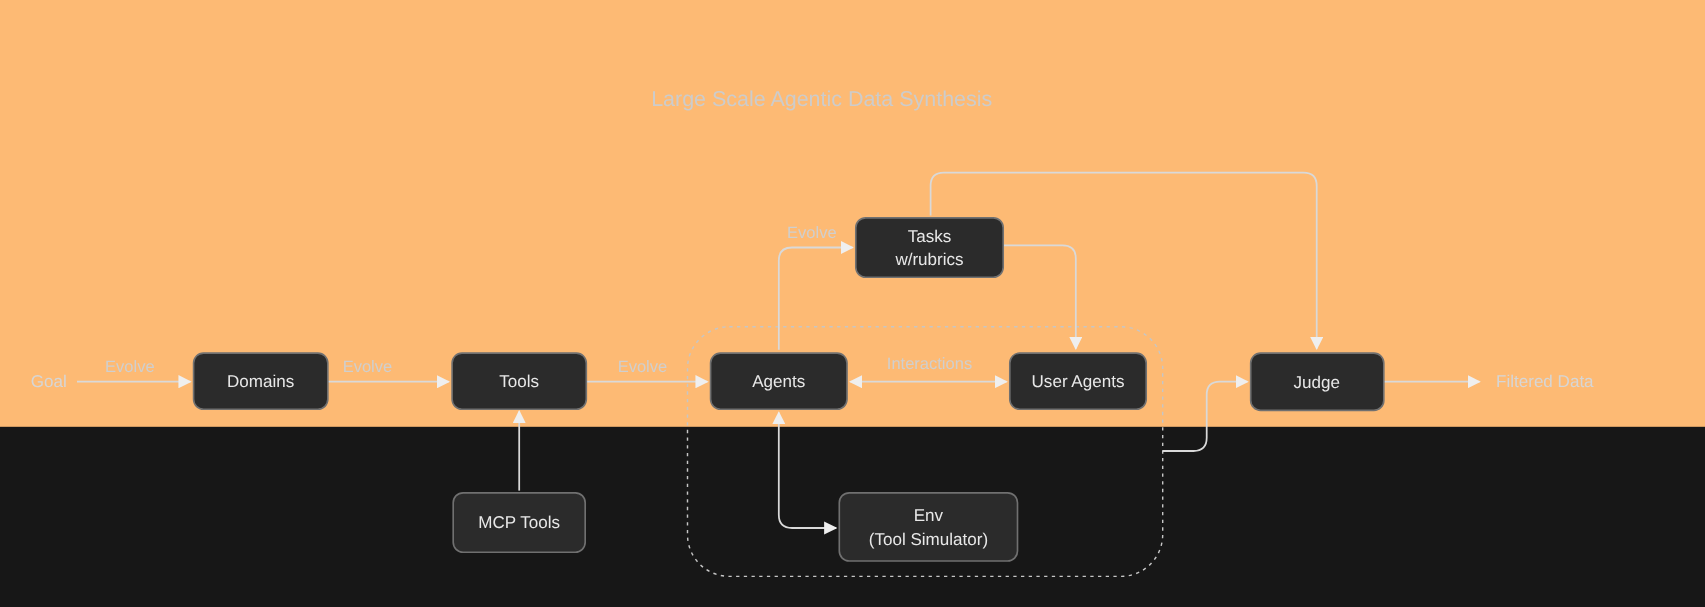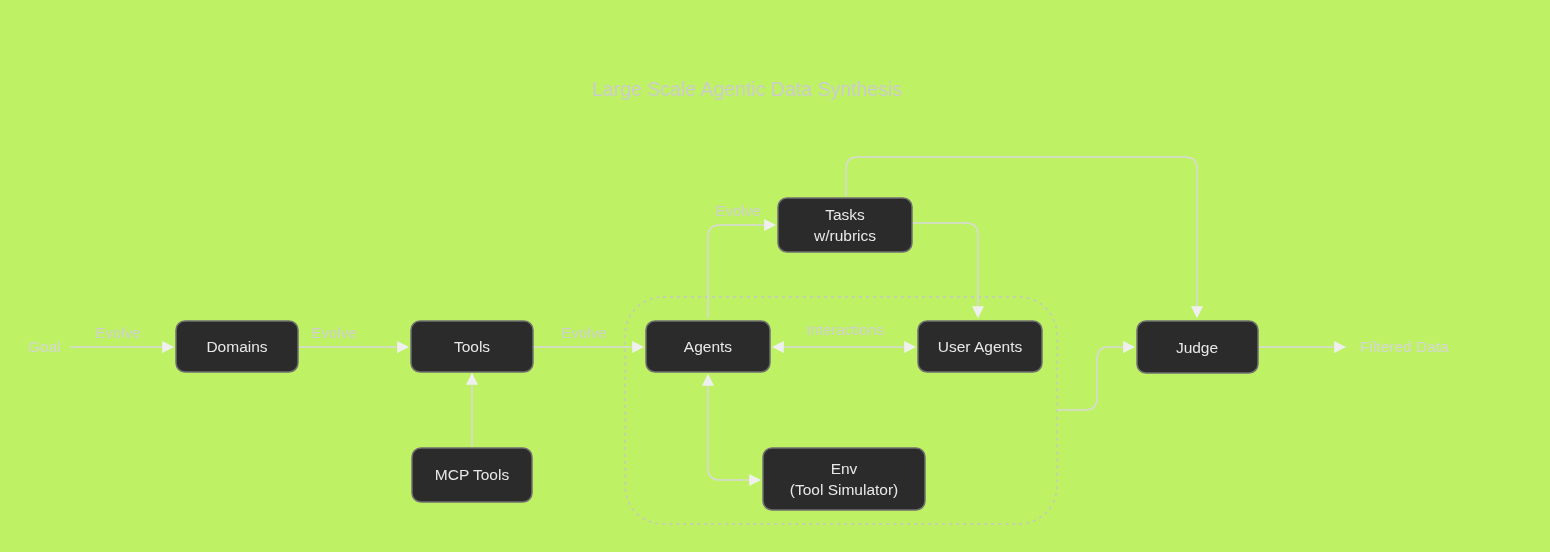--- a/index.html
+++ b/index.html
@@ -7,22 +7,22 @@
     padding: 0;
     background: #171717;
     width: 1550px;
     height: 552px;
     overflow: hidden;
     font-family: "Liberation Sans", sans-serif;
   }
   .stage {
     position: relative;
     width: 1550px;
-    height: 552px;
-    background: #bef264;
+    height: 388px;
+    background: #fdba74;
   }
   svg { display: block; }
   .node-rect {
     fill: #2b2b2b;
     stroke: #707070;
     stroke-width: 1.5;
   }
   .node-label {
     fill: #e8e8e8;
     font-size: 15.5px;

